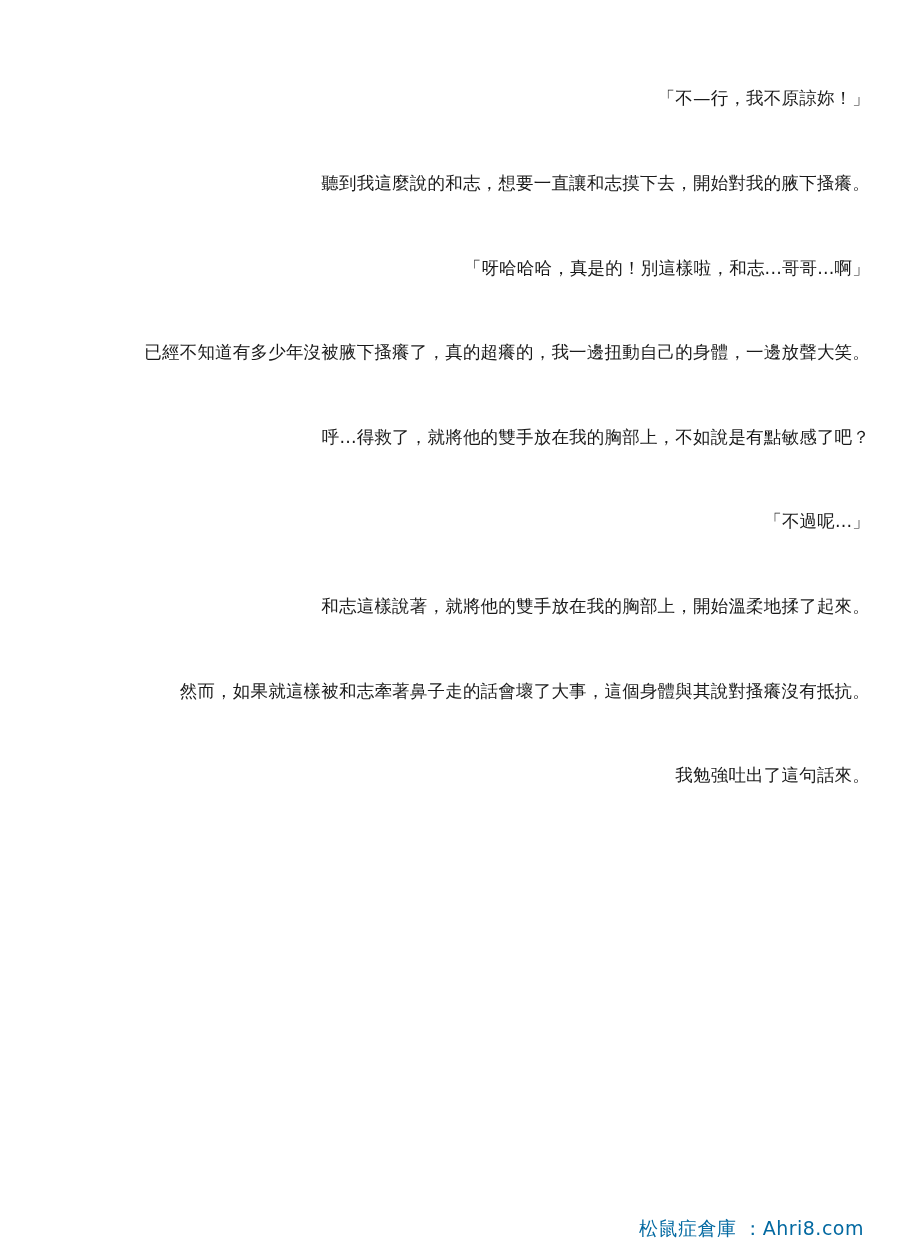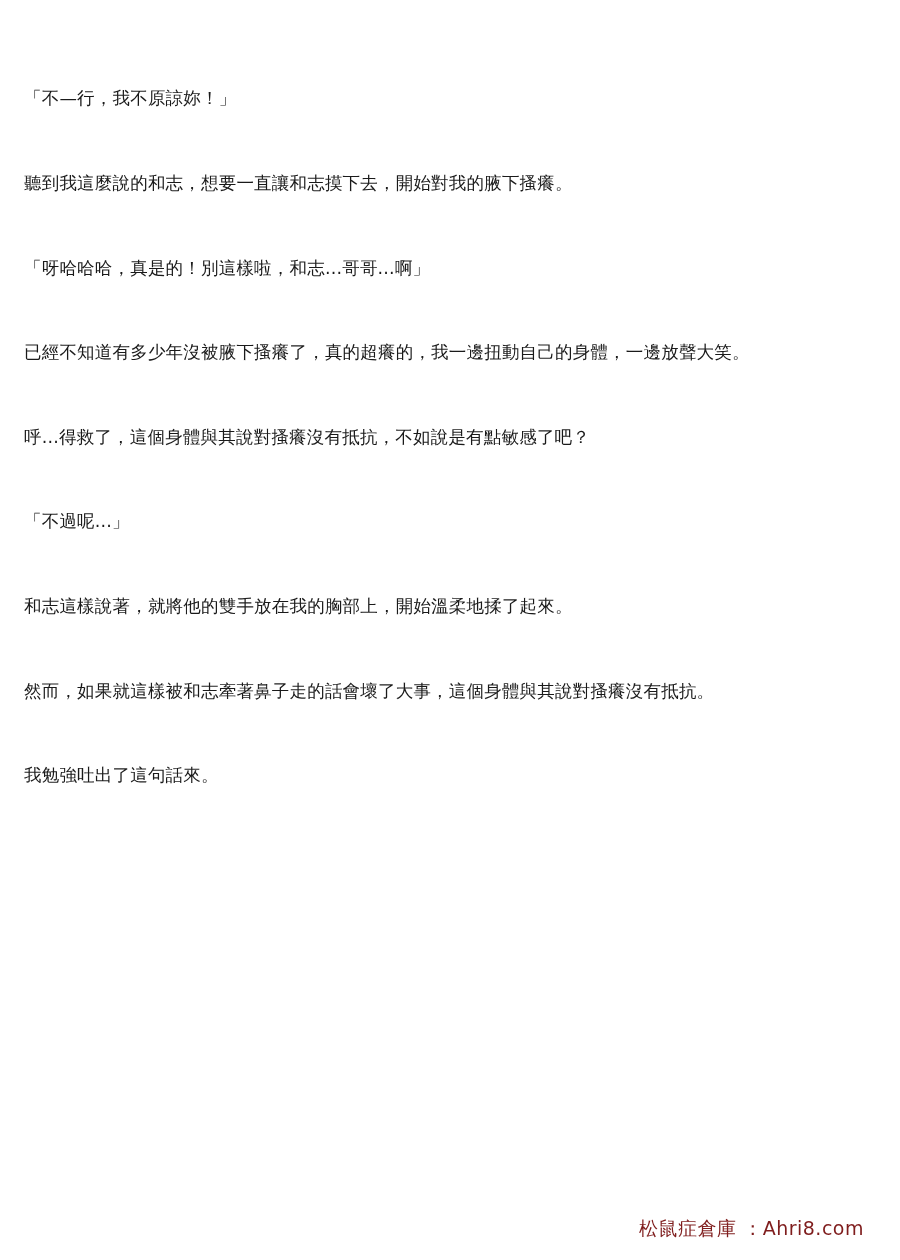--- a/index.html
+++ b/index.html
@@ -27,20 +27,21 @@
     line-height: 28.2px;
     letter-spacing: 0.2px;
     color: #1a1a1a;
     text-align: left;
     white-space: pre-wrap;
     word-break: break-all;
   }
   .para {
     margin: 0;
     padding: 0;
+    text-align: right;
   }
   .footer {
     position: absolute;
     right: 36px;
     bottom: 18px;
     font-size: 19px;
     letter-spacing: 0.5px;
     color: #e8392f;
     font-family: "DejaVu Sans", "Liberation Sans", sans-serif;
     white-space: nowrap;
@@ -48,21 +49,21 @@
 </style>
 </head>
 <body>
 
 <div class="page">
   <div class="body-text">
     <div class="para">「不—行，我不原諒妳！」</div>
     <div class="para">聽到我這麼說的和志，想要一直讓和志摸下去，開始對我的腋下搔癢。</div>
     <div class="para">「呀哈哈哈，真是的！別這樣啦，和志...哥哥...啊」</div>
     <div class="para">已經不知道有多少年沒被腋下搔癢了，真的超癢的，我一邊扭動自己的身體，一邊放聲大笑。</div>
-    <div class="para">呼...得救了，這個身體與其說對搔癢沒有抵抗，不如說是有點敏感了吧？</div>
+    <div class="para">呼...得救了，就將他的雙手放在我的胸部上，不如說是有點敏感了吧？</div>
     <div class="para">「不過呢...」</div>
     <div class="para">和志這樣說著，就將他的雙手放在我的胸部上，開始溫柔地揉了起來。</div>
     <div class="para">然而，如果就這樣被和志牽著鼻子走的話會壞了大事，這個身體與其說對搔癢沒有抵抗。</div>
     <div class="para">我勉強吐出了這句話來。</div>
     
     
     
     
     
     
@@ -78,14 +79,14 @@
     
     
     
     
     
     
     
     
   </div>
 
-  <div class="footer" style="color: #7f1d1d;">松鼠症倉庫 ：Ahri8.com</div>
+  <div class="footer" style="color: #0369a1;">松鼠症倉庫 ：Ahri8.com</div>
 </div>
 
 </body></html>

